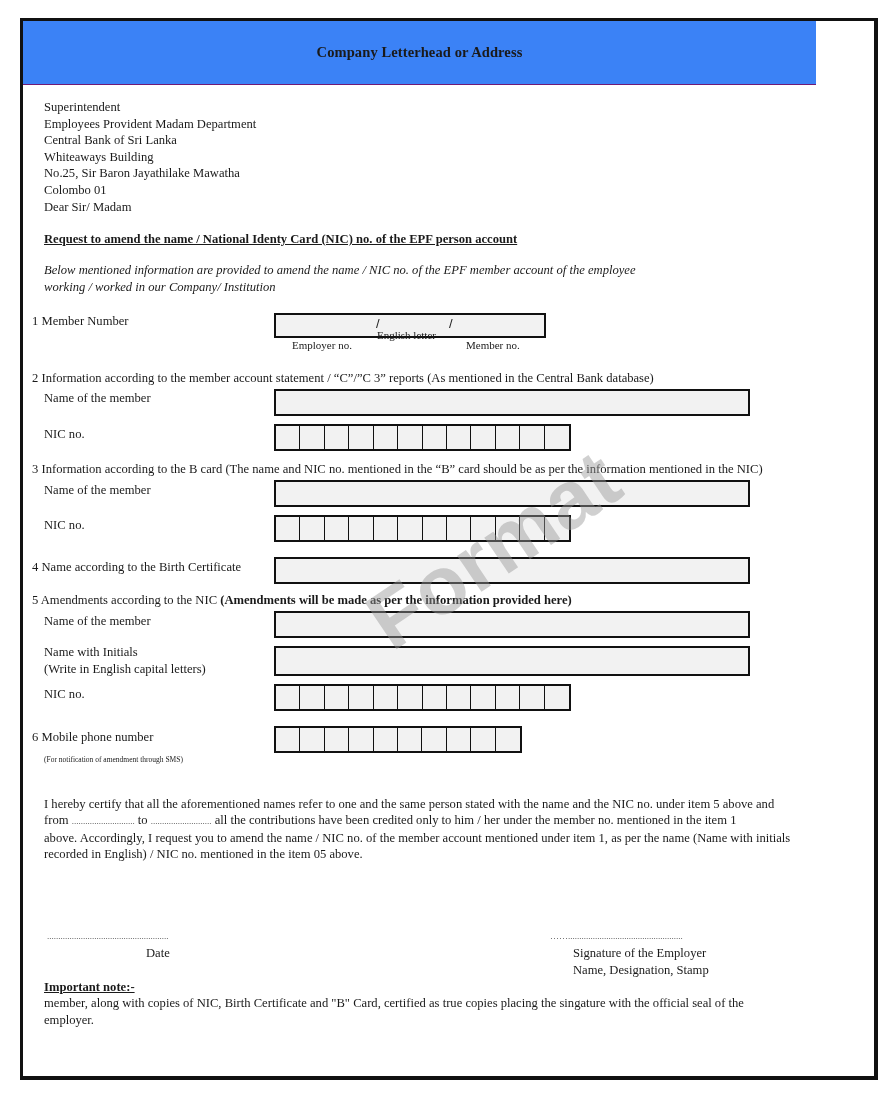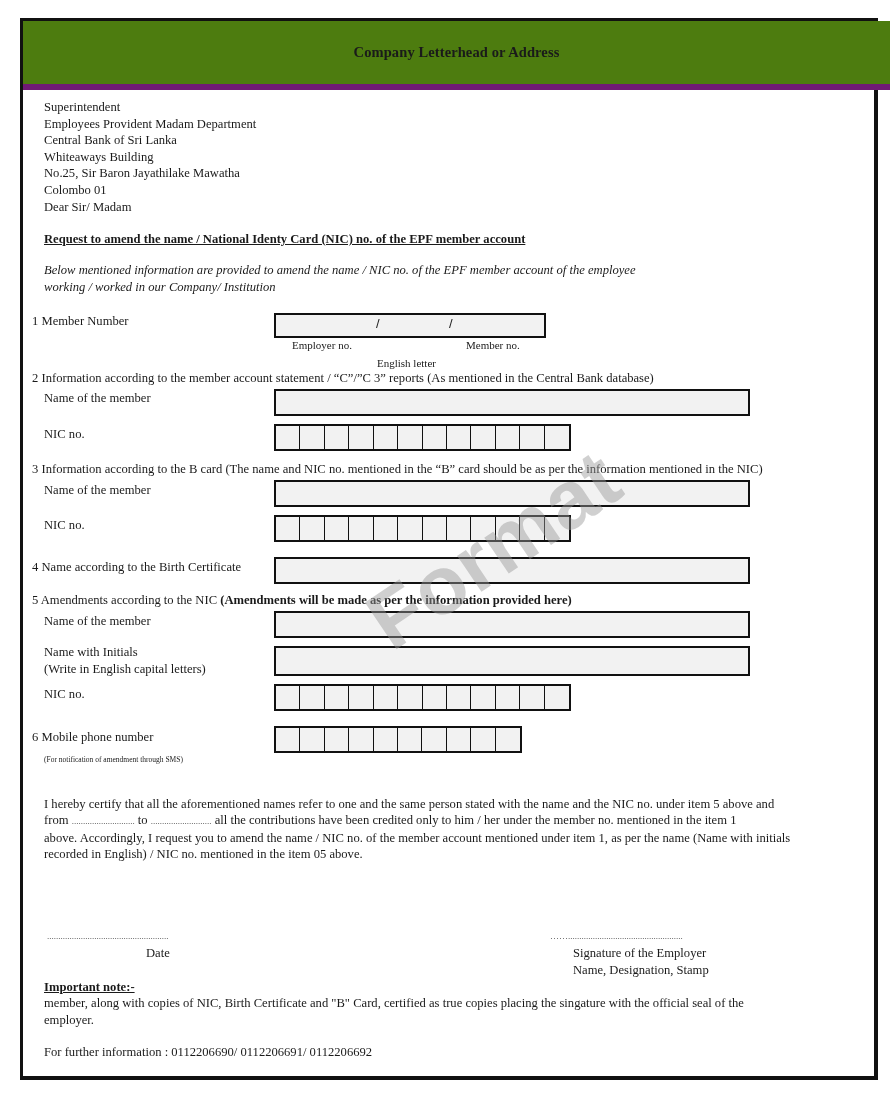--- a/index.html
+++ b/index.html
@@ -1,21 +1,21 @@
 <!DOCTYPE html>
 <html><head>
 <meta charset="utf-8">
 <style>
   html, body { margin: 0; padding: 0; background: #ffffff; }
   body { width: 892px; height: 1096px; position: relative; overflow: hidden;
          font-family: "Liberation Serif", "DejaVu Serif", serif; color: #1a1a1a; }
   .frame { position: absolute; left: 20px; top: 18px; width: 851px; height: 1055px;
            border: 3px solid #111; border-right-width: 4px; border-bottom-width: 4px; box-sizing: content-box; }
-  .header { position: absolute; left: 0; top: 0; width: 867px; height: 63px;
-            background: #4d7c0f; border-bottom: 6px solid #701a75;
+  .header { position: absolute; left: 0; top: 0; width: 793px; height: 63px;
+            background: #3b82f6; border-bottom: 1px solid #701a75;
             display: flex; align-items: center; justify-content: center; }
   .header-title { font-weight: bold; font-size: 14.5px; letter-spacing: 0.1px; }
   .abs { position: absolute; }
   .txt { font-size: 12.6px; line-height: 16.6px; white-space: nowrap; }
   .addr { left: 24px; top: 80px; }
   .addr div { line-height: 16.6px; }
   .subject { left: 24px; top: 212px; font-weight: bold; text-decoration: underline; font-size: 12.6px; }
   .box { position: absolute; background: #f2f2f2; border: 2px solid #111; box-sizing: border-box; }
   .cells { position: absolute; display: flex; border: 2px solid #111; box-sizing: border-box; background: #f2f2f2; }
   .cell { width: 24.6px; height: 100%; border-right: 1.5px solid #111; box-sizing: border-box; }
@@ -42,37 +42,37 @@
 <div class="abs txt addr" style="left:44px;top:99px;">
   <div>Superintendent</div>
   <div>Employees Provident Madam Department</div>
   <div>Central Bank of Sri Lanka</div>
   <div>Whiteaways Building</div>
   <div>No.25, Sir Baron Jayathilake Mawatha</div>
   <div>Colombo 01</div>
   <div>Dear Sir/ Madam</div>
 </div>
 
-<div class="abs txt subject" style="left:44px;top:231px;">Request to amend the name / National Identy Card (NIC) no.  of the EPF member account</div>
+<div class="abs txt subject" style="left:44px;top:231px;">Request to amend the name / National Identy Card (NIC) no.  of the EPF person account</div>
 
 <div class="abs txt" style="left:44px;top:262px;font-style:italic;">
   <div>Below mentioned information are provided to amend the name / NIC no. of the EPF member account of the employee</div>
   <div>working / worked in our Company/ Institution</div>
 </div>
 
 <div class="abs txt" style="left:32px;top:313px;">
   <span>1</span>
   <span>Member Number</span>
 </div>
 <div class="box" style="left:274px;top:313px;width:272px;height:25px;">
   <span class="slash" style="left:100px;">/</span>
   <span class="slash" style="left:173px;">/</span>
 </div>
 <span class="sublabel" style="left:292px;top:339px;">Employer no.</span>
-<span class="sublabel" style="left:377px;top:357px;">English letter</span>
+<span class="sublabel" style="left:377px;top:329px;">English letter</span>
 <span class="sublabel" style="left:466px;top:339px;">Member no.</span>
 
 <div class="abs txt" style="left:32px;top:370px;">
   <span>2</span>
   <span>Information according to the member account statement / “C”/”C 3” reports (As mentioned in the Central Bank database)</span>
 </div>
 <div class="abs txt" style="left:44px;top:390px;">Name of the member</div>
 <div class="box" style="left:274px;top:389px;width:476px;height:27px;"></div>
 <div class="abs txt" style="left:44px;top:426px;">NIC no.</div>
 <div class="cells" style="left:274px;top:424px;width:297px;height:27px;">
@@ -185,14 +185,13 @@
 <div class="abs txt" style="left:573px;top:945px;">
   <div>Signature of the Employer</div>
   <div>Name, Designation, Stamp</div>
 </div>
 
 <div class="abs txt" style="left:44px;top:979px;line-height:16.3px;">
   <div class="note-title">Important note:-</div>
   <div>member, along with copies of NIC,  Birth Certificate and  "B" Card, certified as  true copies placing the singature with the official seal of the</div>
   <div>employer.</div>
   <div style="height:16px;"></div>
-  <div>For further information :  0112206690/ 0112206691/ 0112206692</div>
 </div>
 
 </body></html>

